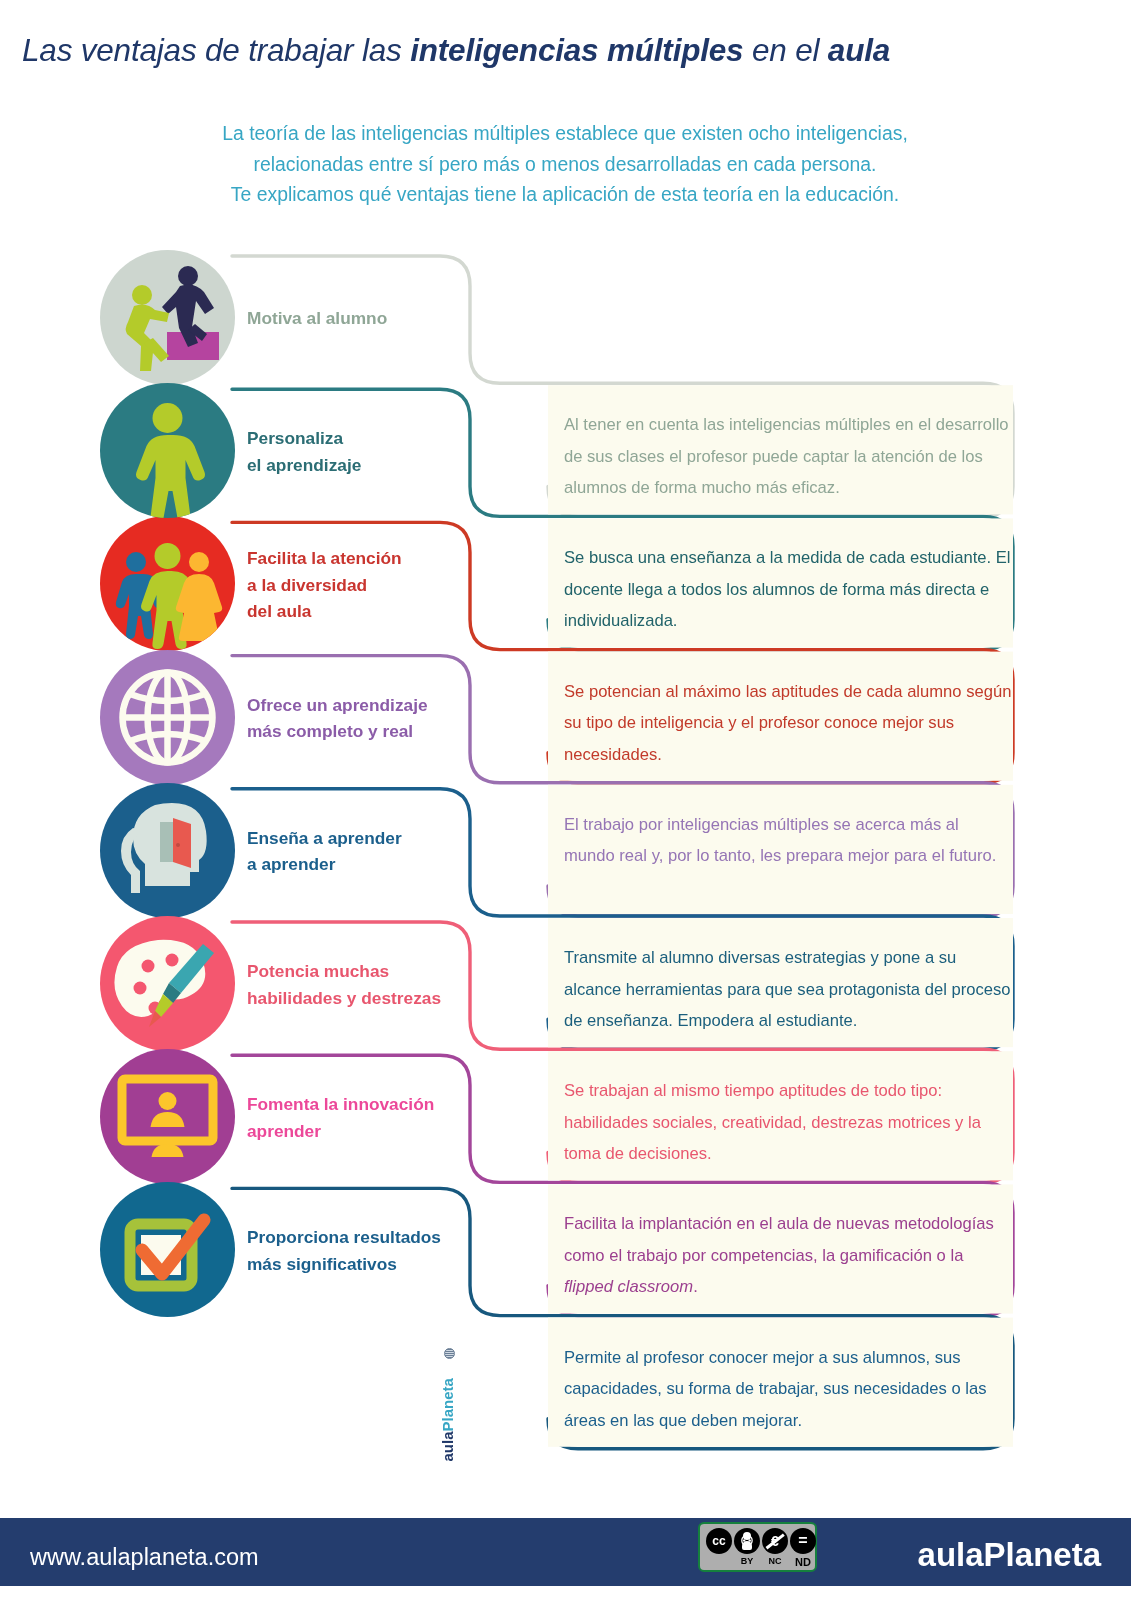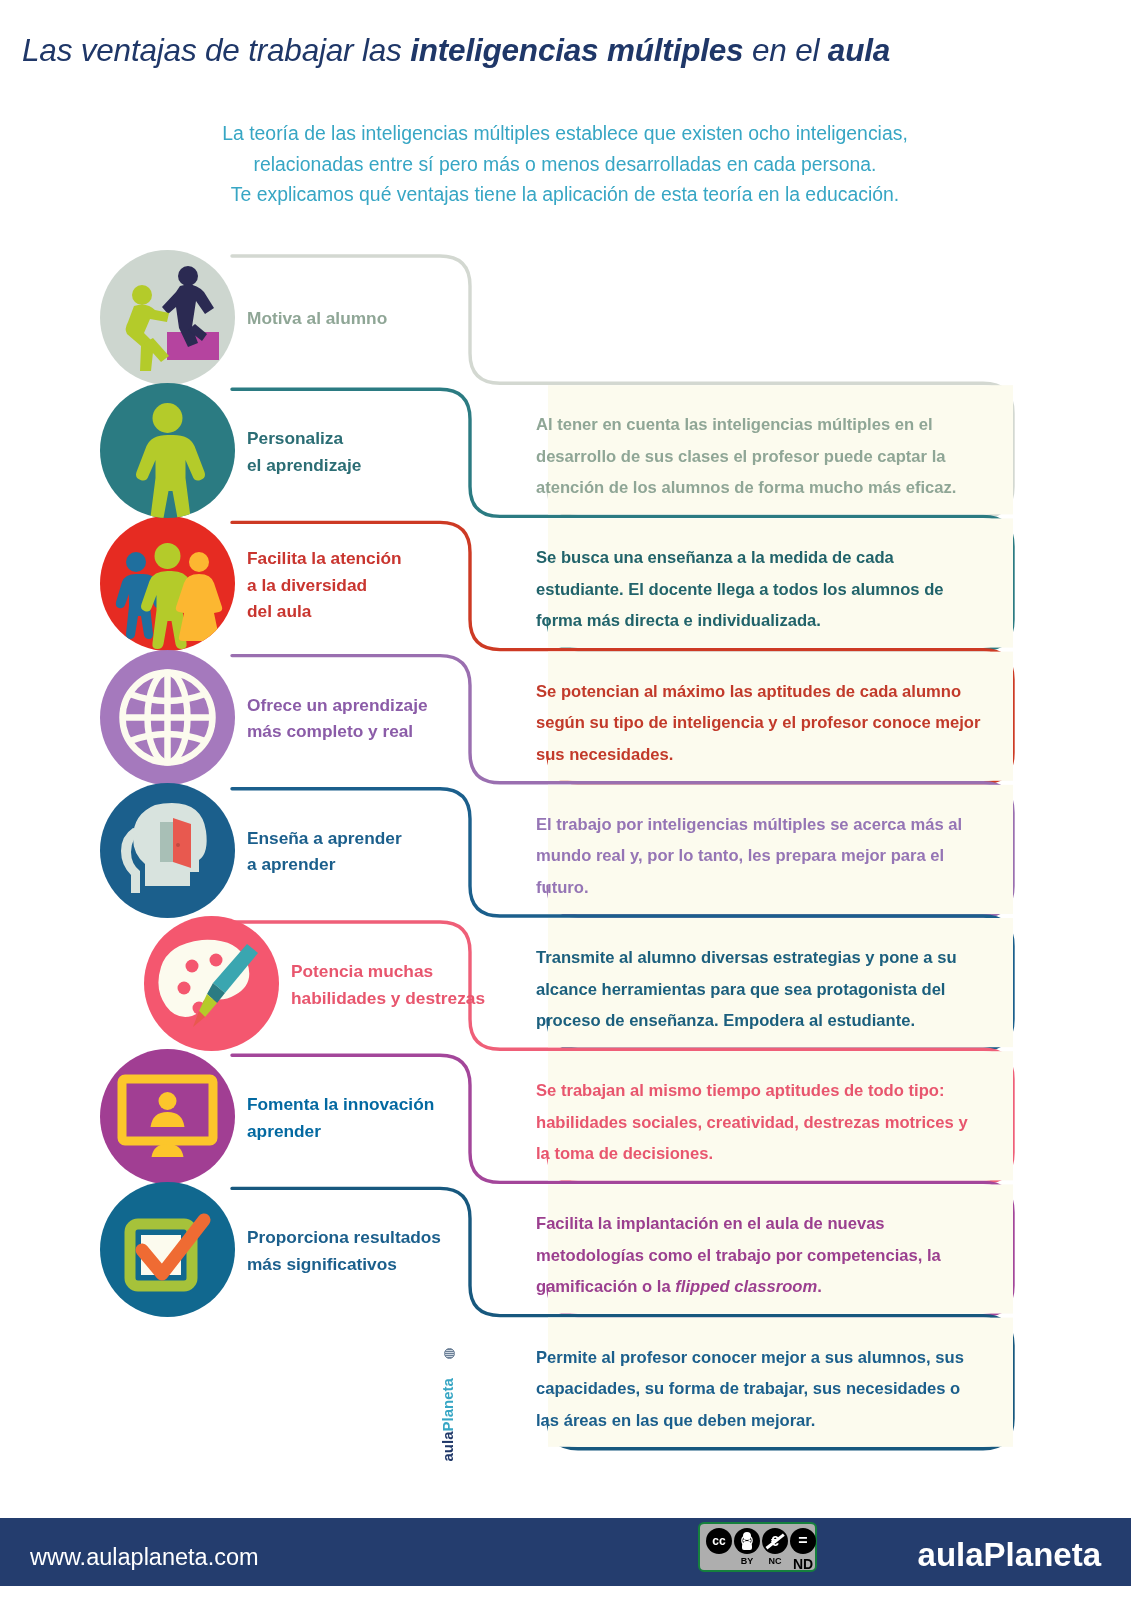--- a/index.html
+++ b/index.html
@@ -37,22 +37,22 @@
     overflow: hidden;
   }
   .circle svg { position:absolute; left:0; top:0; width:135px; height:135px; }
 
   .rowlabel {
     position: absolute; left: 247px; width: 280px;
     font-size: 17.3px; font-weight: 700; line-height: 26.5px;
   }
 
   .boxtext {
-    position: absolute; left: 536px; width: 450px;
-    font-size: 16.6px; line-height: 31.5px; font-weight: 700;
+    position: absolute; left: 564px; width: 450px;
+    font-size: 16.6px; line-height: 31.5px; font-weight: 400;
   }
   .boxtext i { font-style: italic; }
 
   
   #vlogo {
     position: absolute; left: 430px; top: 1090px;
     width: 34px; height: 130px;
   }
   #vlogo .vtxt {
     position: absolute; left: -48px; top: 48px;
@@ -211,21 +211,21 @@
             <rect x="60" y="39" width="13" height="40" fill="#a8bfb6"></rect>
             <path d="M73 35 l18 6 0 44 -18 -6 z" fill="#e8594f"></path>
             <circle cx="78" cy="62" r="2" fill="#c14a42"></circle>
           </svg>
         </div>
       <div class="rowlabel" id="l4" style="color: rgb(27, 95, 140); top: 42px;">
           <div>Enseña a aprender</div>
           <div>a aprender</div>
         </div>
     </div>
-    <div class="row" id="row5" style="top: 666px; margin-left: 44px;">
+    <div class="row" id="row5" style="top: 666px;">
       <div class="circle" id="c5" style="background: rgb(244, 87, 111);">
           <svg viewBox="0 0 135 135">
             <path d="M58 24 q36 -2 45 22 q8 22 -12 33 q-10 6 -22 4 q-10 -2 -11 6 q-1 8 -10 11 q-16 4 -26 -10 q-12 -17 -5 -39 q7 -23 41 -27 z" fill="#fcfbee"></path>
             <g fill="#f4576f">
               <circle cx="72" cy="44" r="6.5"></circle>
               <circle cx="48" cy="50" r="6.5"></circle>
               <circle cx="40" cy="72" r="6.5"></circle>
               <circle cx="55" cy="92" r="6.5"></circle>
             </g>
             <path d="M103 28 l11 9 -33 40 -12 -10 z" fill="#3aa6b0"></path>
@@ -243,21 +243,21 @@
       <div class="circle" id="c6" style="background: rgb(161, 62, 147);">
           <svg viewBox="0 0 135 135">
             <rect x="22" y="30" width="91" height="62" rx="3" fill="none" stroke="#fcc62b" stroke-width="9"></rect>
             <g fill="#fcc62b">
               <circle cx="67.5" cy="52" r="9"></circle>
               <path d="M67.5 63 q-15 0 -17 15 l34 0 q-2 -15 -17 -15 z"></path>
               <path d="M67.5 95 q-14 0 -16 13 l32 0 q-2 -13 -16 -13 z"></path>
             </g>
           </svg>
         </div>
-      <div class="rowlabel" id="l6" style="color: #0369a1; top: 42px;">
+      <div class="rowlabel" id="l6" style="color: #ec4899; top: 42px;">
           <div>Fomenta la innovación</div>
           <div>aprender</div>
         </div>
     </div>
     <div class="row" id="row7" style="top: 932.4px; padding-left: 20px;">
       <div class="circle" id="c7" style="background: rgb(17, 104, 143);">
           <svg viewBox="0 0 135 135">
             <rect x="30" y="42" width="62" height="62" rx="8" fill="none" stroke="#a6c23a" stroke-width="11"></rect>
             <rect x="41" y="53" width="40" height="40" fill="#fcfbee"></rect>
             <path d="M42 68 l20 24 42 -54" fill="none" stroke="#ef6b33" stroke-width="13" stroke-linecap="round" stroke-linejoin="round"></path>
@@ -298,18 +298,18 @@
         </div>
         <div style="position:absolute;left:34px;top:32px;width:26px;text-align:center;font-size:9px;font-weight:700;color:#000;">BY</div>
         <div style="position:absolute;left:62px;top:4px;width:26px;height:26px;border-radius:50%;background:#000;">
           <span style="position:absolute;left:0;top:0;width:26px;height:26px;color:#fff;display:flex;align-items:center;justify-content:center;font-weight:700;font-size:14px;">€</span>
           <span style="position:absolute;left:2px;top:12px;width:22px;height:2.5px;background:#fff;transform:rotate(-38deg);"></span>
         </div>
         <div style="position:absolute;left:62px;top:32px;width:26px;text-align:center;font-size:9px;font-weight:700;color:#000;">NC</div>
         <div style="position:absolute;left:90px;top:4px;width:26px;height:26px;border-radius:50%;background:#000;">
           <span style="position:absolute;left:0;top:0;width:26px;height:26px;color:#fff;display:flex;align-items:center;justify-content:center;font-weight:700;font-size:16px;">=</span>
         </div>
-        <div style="position:absolute;left:90px;top:32px;width:26px;text-align:center;font-size:14px;font-weight:700;color:#000;">ND</div>
+        <div style="position:absolute;left:90px;top:32px;width:26px;text-align:center;font-size:11px;font-weight:700;color:#000;">ND</div>
       </div>
     <div id="footer-logo">aulaPlaneta</div>
   </div>
 
 </div>
 
 </body></html>

